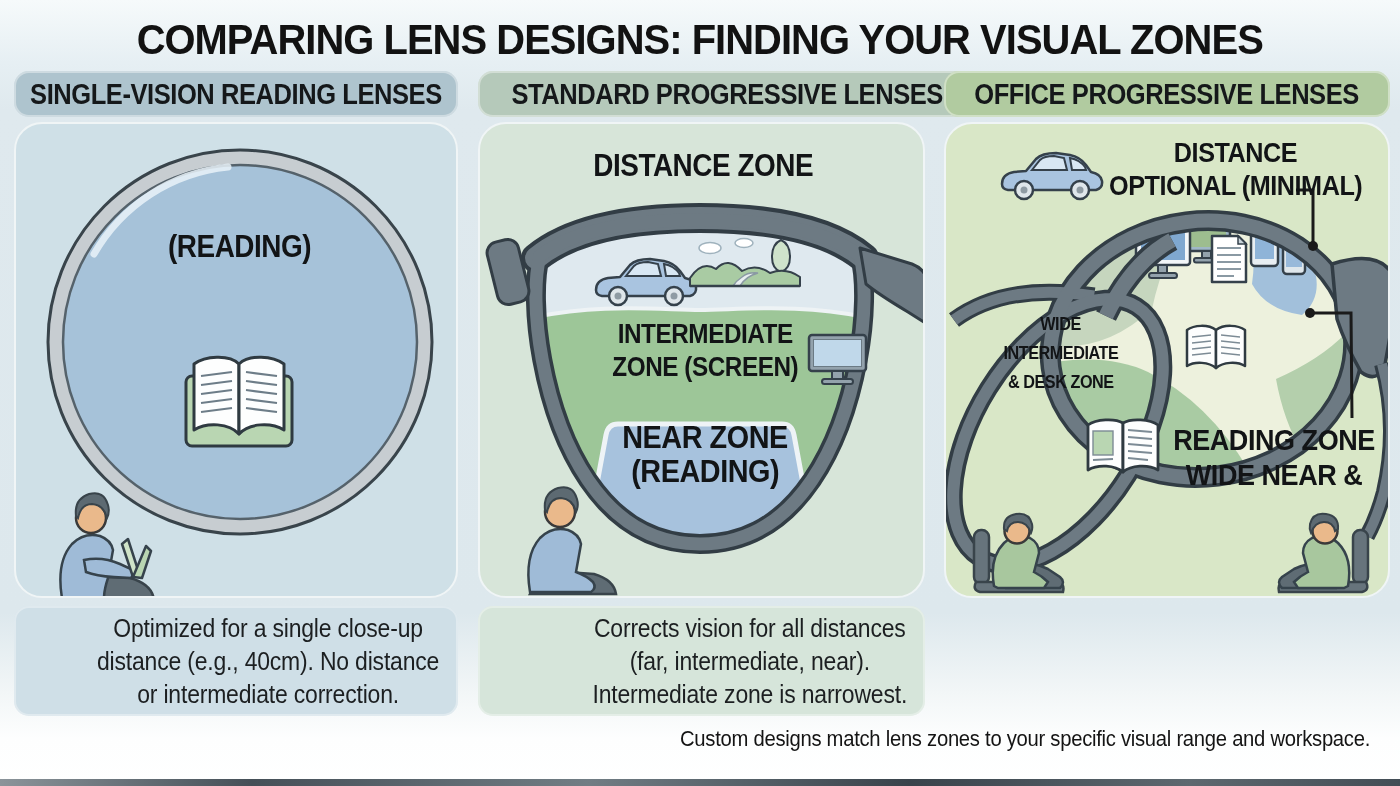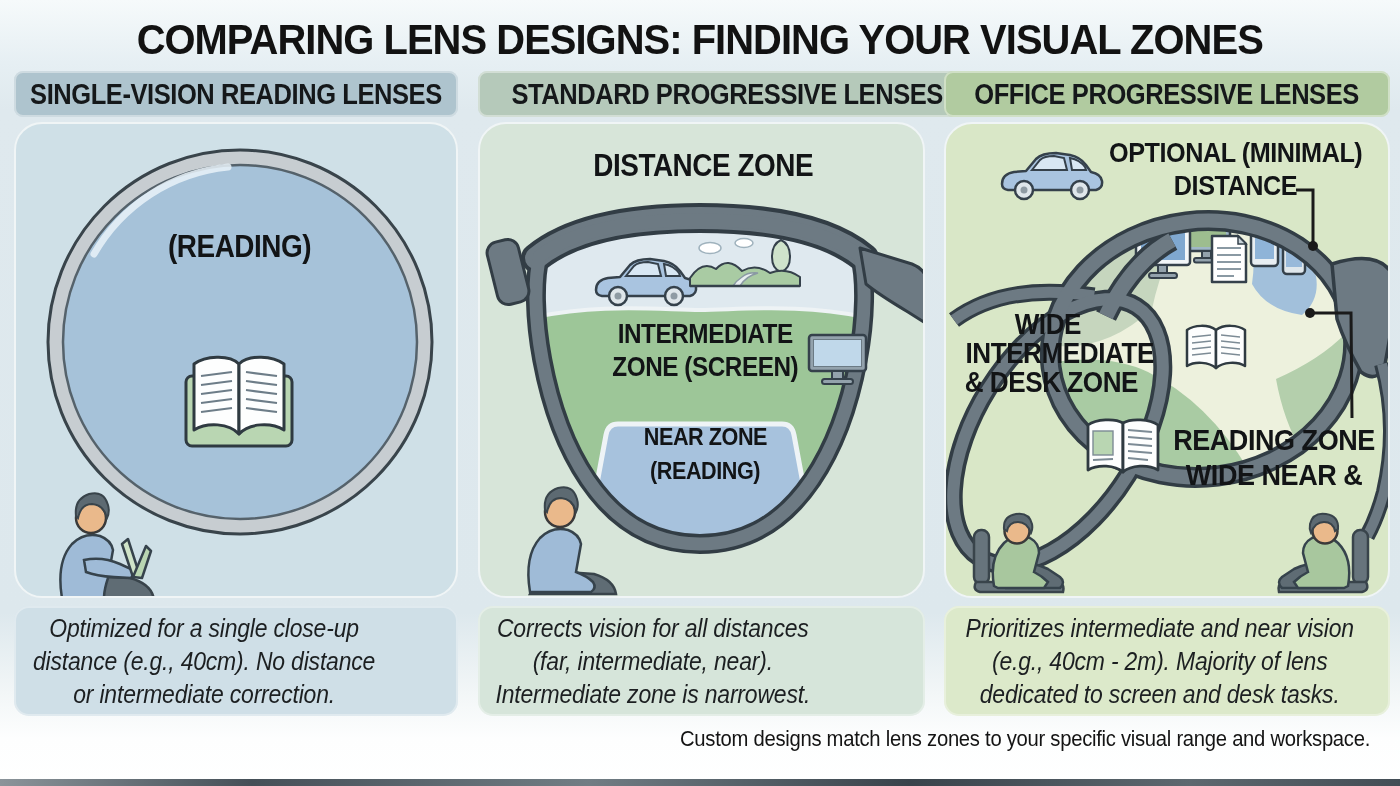--- a/index.html
+++ b/index.html
@@ -9,34 +9,33 @@
     font-family:"Liberation Sans","DejaVu Sans",sans-serif;
     background:linear-gradient(180deg,#f6fafb 0%,#e6eff3 8%,#dfe9ee 14%,#dde8ed 78%,#f2f6f7 88%,#fdfefe 94%,#ffffff 100%);
   }
   .abs { position:absolute; }
   .title {
     left:0; right:0; top:16px; text-align:center;
     font-size:42px; font-weight:bold; color:#121212; letter-spacing:-1px;
   }
   .title > span { display:inline-block; transform:scaleX(.95); white-space:nowrap; }
   .pill {
-    top:71px; height:46px; border-radius:9px;
+    top:71px; height:46px; border-radius:15px;
     display:flex; align-items:center; justify-content:center;
     box-shadow:inset 0 0 0 2px rgba(255,255,255,.4);
   }
   .pill-label { font-size:29px; font-weight:bold; color:#15181a; }
   .pill-label > span { display:inline-block; transform:scaleX(.88); white-space:nowrap; letter-spacing:-.5px; }
   .panel {
     top:122px; height:476px; border-radius:28px; border:2px solid #f0f5f6; overflow:hidden;
   }
   .caption {
     top:606px; height:110px; border-radius:15px;
-    display:flex; align-items:center; justify-content:flex-start;
+    display:flex; align-items:center; justify-content:flex-end;
     box-shadow:inset 0 0 0 2px rgba(255,255,255,.35);
-    font-style:italic;
   }
   .caption-inner { transform:scaleX(.9); transform-origin:center; text-align:center;
     font-size:25.5px; line-height:33px; color:#1c1f21; letter-spacing:-.2px; }
   .caption-inner div { white-space:nowrap; }
   .zone-head { font-weight:bold; color:#121416; text-align:center; }
   .zone-head div, .zone-head span { white-space:nowrap; }
   .cond { display:inline-block; transform:scaleX(.9); transform-origin:center; letter-spacing:-.5px; }
   .footer-text { left:0; right:0; top:726px; text-align:right; font-size:22px; color:#141414; }
   .footer-text > span { display:inline-block; transform:scaleX(.92); white-space:nowrap; letter-spacing:-.3px; }
   .bottom-strip { left:0; right:0; bottom:0; height:7px;
@@ -159,21 +158,21 @@
         <path d="M37,30 Q35,13 50,8 Q65,4 69,19 Q71,26 68,32 Q65,19 53,18 Q42,18 39,32 Z" fill="#5d6a72" stroke="#39444b" stroke-width="2"></path>
       </g>
     </svg>
     <div class="abs zone-head" style="left:0;width:447px;top:24px;font-size:31px;">
       <span class="cond">DISTANCE ZONE</span>
     </div>
     <div class="abs zone-head" style="left:30px;width:390px;top:194px;font-size:27px;line-height:33px;">
       <div><span class="cond">INTERMEDIATE</span></div>
       <div><span class="cond">ZONE (SCREEN)</span></div>
     </div>
-    <div class="abs zone-head" style="left:30px;width:390px;top:296px;font-size:24px;line-height:34px;">
+    <div class="abs zone-head" style="left:30px;width:390px;top:296px;font-size:32px;line-height:34px;">
       <div><span class="cond">NEAR ZONE</span></div>
       <div><span class="cond">(READING)</span></div>
     </div>
   </div>
 
   <div class="abs panel" style="left:944px;width:446px;background:#d9e7c7;">
     <svg class="abs" style="left:0;top:0;" width="446" height="476" viewBox="0 0 446 476">
       <defs>
         <clipPath id="lens3clip">
           <ellipse cx="256" cy="225" rx="144" ry="120" transform="rotate(-7 256 225)"></ellipse>
@@ -293,24 +292,24 @@
       <g>
         <polyline points="350,66 367,66 367,118" fill="none" stroke="#1a1a1a" stroke-width="3"></polyline>
         <circle cx="367" cy="122" r="5" fill="#1a1a1a"></circle>
       </g>
       <g>
         <circle cx="364" cy="189" r="5" fill="#1a1a1a"></circle>
         <polyline points="364,189 405,189 406,294" fill="none" stroke="#1a1a1a" stroke-width="3"></polyline>
       </g>
     </svg>
     <div class="abs zone-head" style="left:130px;width:320px;top:12px;font-size:28px;line-height:33px;">
+      <div><span class="cond">DISTANCE</span></div>
       <div><span class="cond">OPTIONAL (MINIMAL)</span></div>
-      <div><span class="cond">DISTANCE</span></div>
-    </div>
-    <div class="abs zone-head" style="left:9px;width:185px;top:186px;font-size:29px;line-height:29px;">
+    </div>
+    <div class="abs zone-head" style="left:22px;width:185px;top:186px;font-size:18px;line-height:29px;">
       <div><span class="cond">WIDE</span></div>
       <div><span class="cond">INTERMEDIATE</span></div>
       <div><span class="cond">&amp; DESK ZONE</span></div>
     </div>
     <div class="abs zone-head" style="left:210px;width:236px;top:298px;font-size:30px;line-height:35px;">
       <div><span class="cond">READING ZONE</span></div>
       <div><span class="cond">WIDE NEAR &amp;</span></div>
     </div>
   </div>
 
@@ -321,24 +320,17 @@
       <div>or intermediate correction.</div>
     </div>
   </div>
   <div class="abs caption" style="left:478px;width:447px;background:#d6e5da;">
     <div class="caption-inner">
       <div>Corrects vision for all distances</div>
       <div>(far, intermediate, near).</div>
       <div>Intermediate zone is narrowest.</div>
     </div>
   </div>
-  <div class="abs caption" style="left:944px;width:446px;background:#dce9ca;">
-    <div class="caption-inner">
-      <div>Prioritizes intermediate and near vision</div>
-      <div>(e.g., 40cm - 2m). Majority of lens</div>
-      <div>dedicated to screen and desk tasks.</div>
-    </div>
-  </div>
 
   <div class="abs footer-text"><span>Custom designs match lens zones to your specific visual range and workspace.</span></div>
   <div class="abs bottom-strip"></div>
 
 </div>
 
 </body></html>

